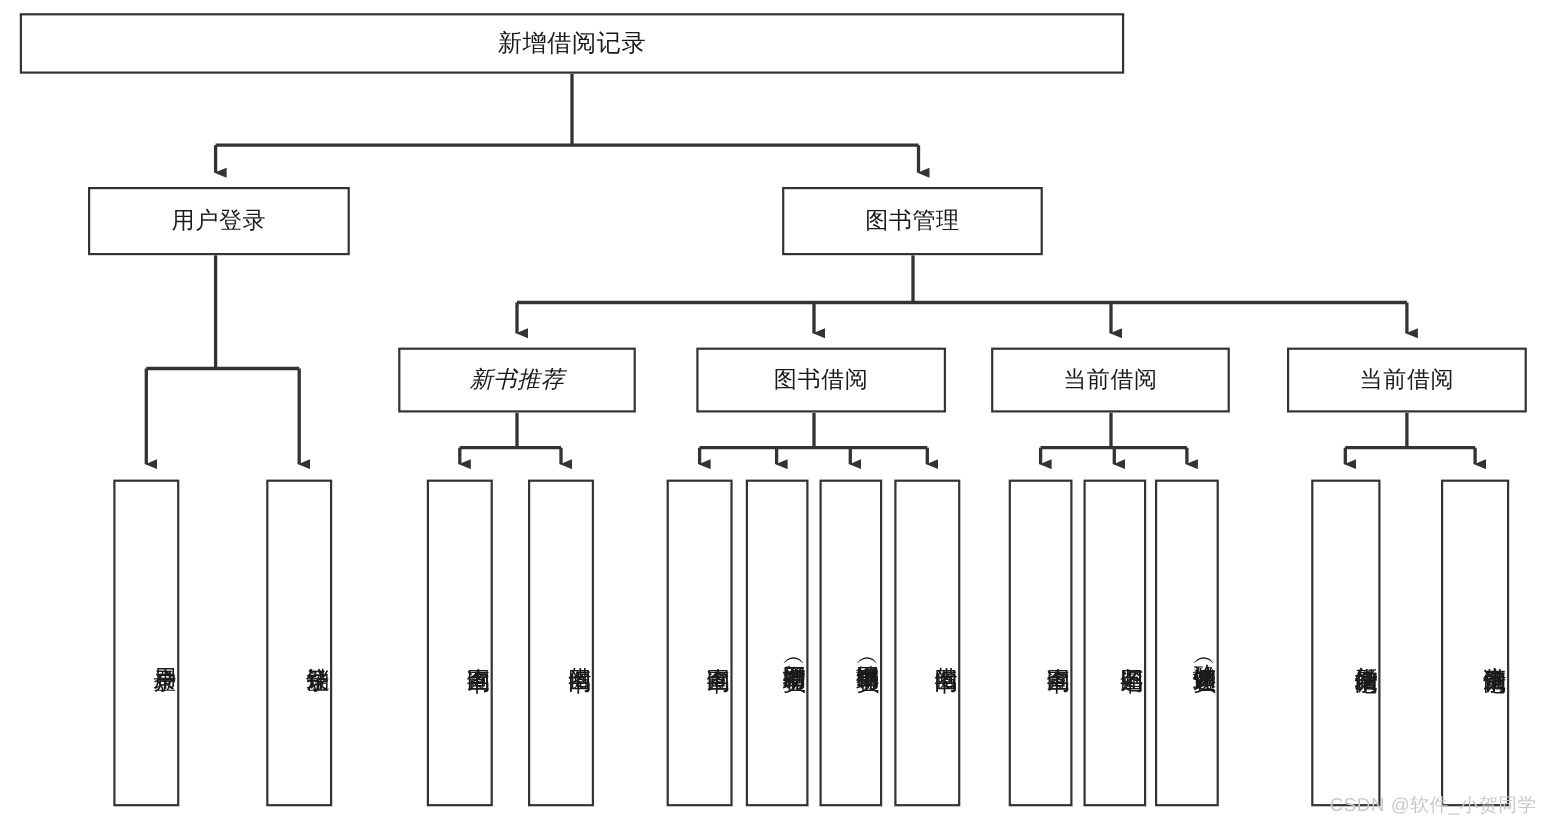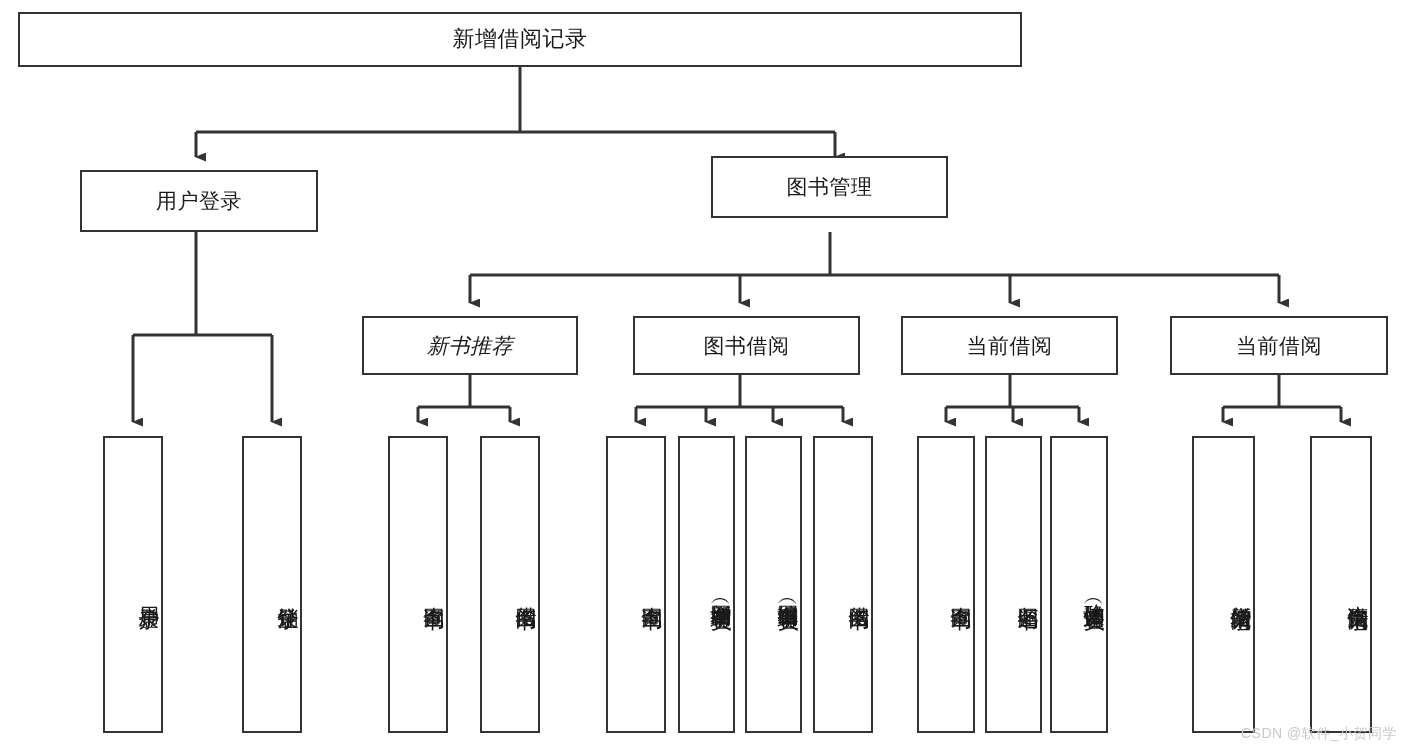--- a/index.html
+++ b/index.html
@@ -52,21 +52,21 @@
     padding-top: 14px;
     white-space: nowrap;
   }
   .node.root {
     font-size: 22px;
   }
   .watermark {
     position: absolute;
     right: 8px;
     bottom: 4px;
-    font-size: 14px;
+    font-size: 17px;
     color: #c9c9c9;
     letter-spacing: 0.5px;
     white-space: nowrap;
   }
 </style>
 </head>
 <body>
 
 <div id="canvas">
 
@@ -116,21 +116,21 @@
       <path d="M1279,375 L1279,407"></path>
       <path d="M1223,407 L1341,407"></path>
       <path d="M1223,407 L1223,422" marker-end="url(#arrow)"></path>
       <path d="M1341,407 L1341,422" marker-end="url(#arrow)"></path>
     </g>
   </svg>
 
   <div class="node horiz root" style="left:18px; top:12px; width:1004px; height:55px;">新增借阅记录</div>
 
   <div class="node horiz" style="left:80px; top:170px; width:238px; height:62px;">用户登录</div>
-  <div class="node horiz" style="left:711px; top:156px; width:237px; height:62px;text-align:right;">图书管理</div>
+  <div class="node horiz" style="left:711px; top:170px; width:237px; height:62px;text-align:right;">图书管理</div>
 
   <div class="node horiz" style="left:362px; top:316px; width:216px; height:59px;font-style:italic;">新书推荐</div>
   <div class="node horiz" style="left:633px; top:316px; width:227px; height:59px;">图书借阅</div>
   <div class="node horiz" style="left:901px; top:316px; width:217px; height:59px;">当前借阅</div>
   <div class="node horiz" style="left:1170px; top:316px; width:218px; height:59px;">当前借阅</div>
 
   <div class="node vert" style="left:103px; top:436px; width:60px; height:297px;">用户登录</div>
   <div class="node vert" style="left:242px; top:436px; width:60px; height:297px;">注销登录</div>
 
   <div class="node vert" style="left:388px; top:436px; width:60px; height:297px;">查询图书</div>

